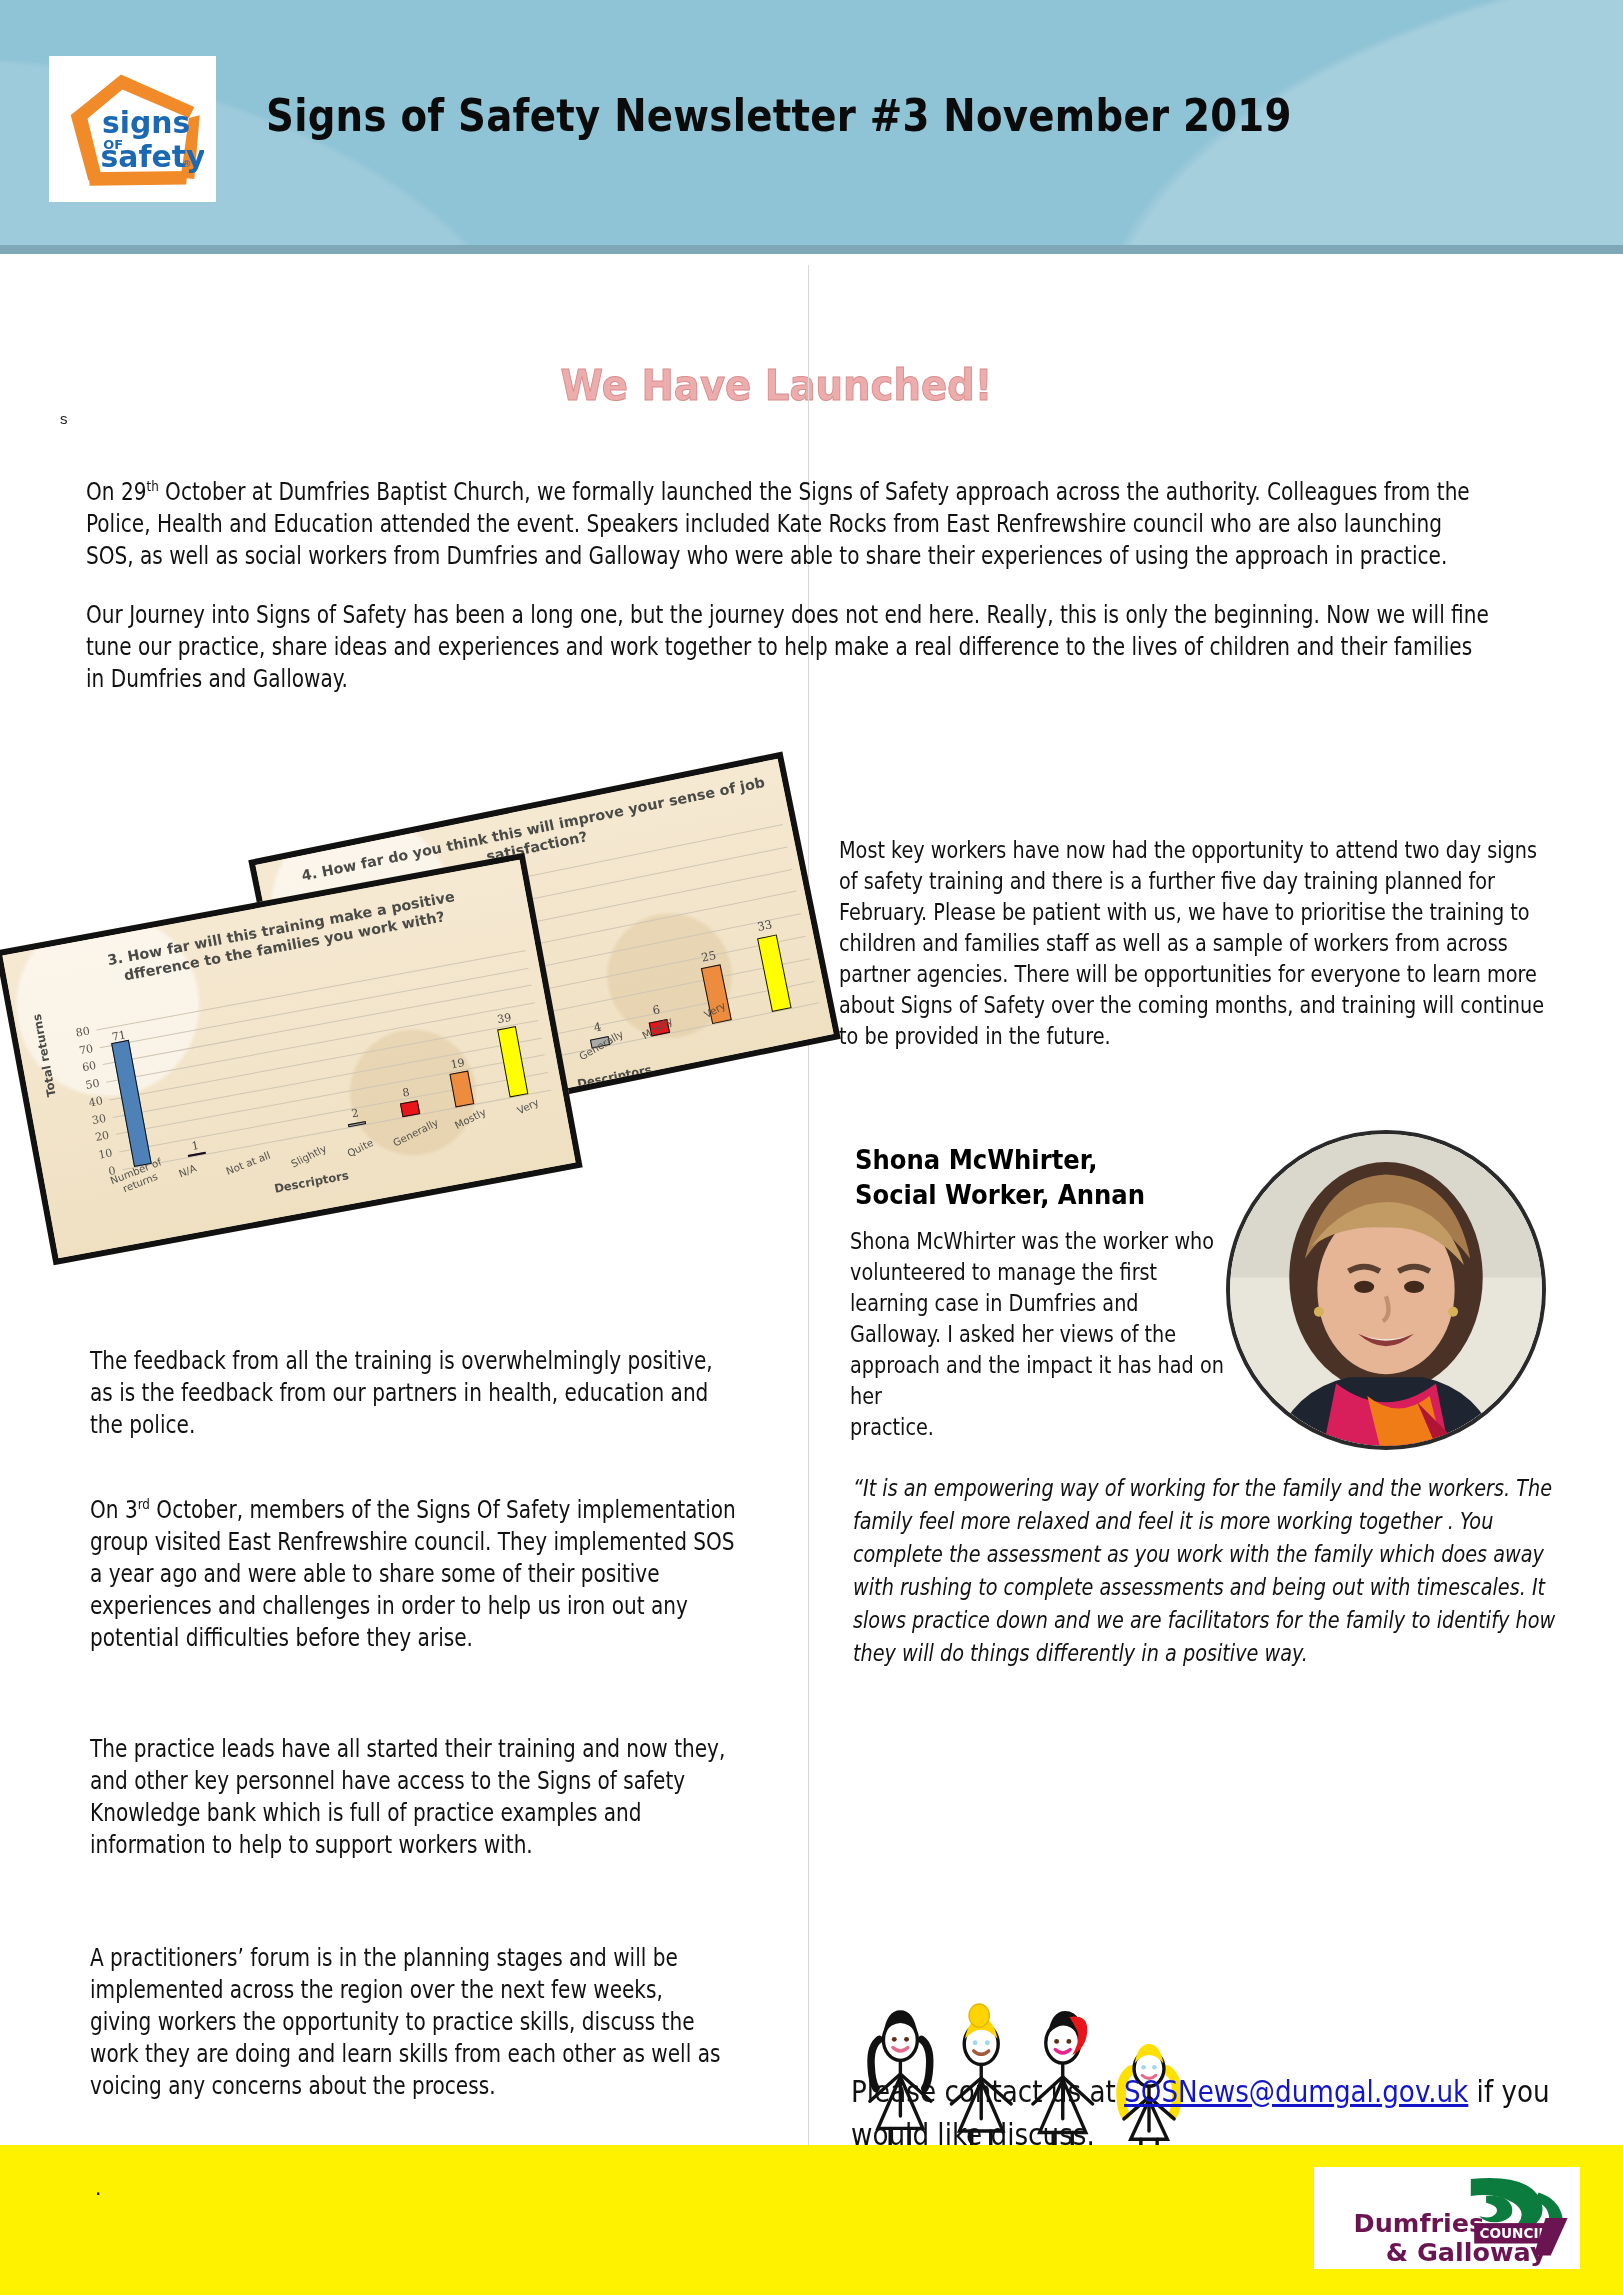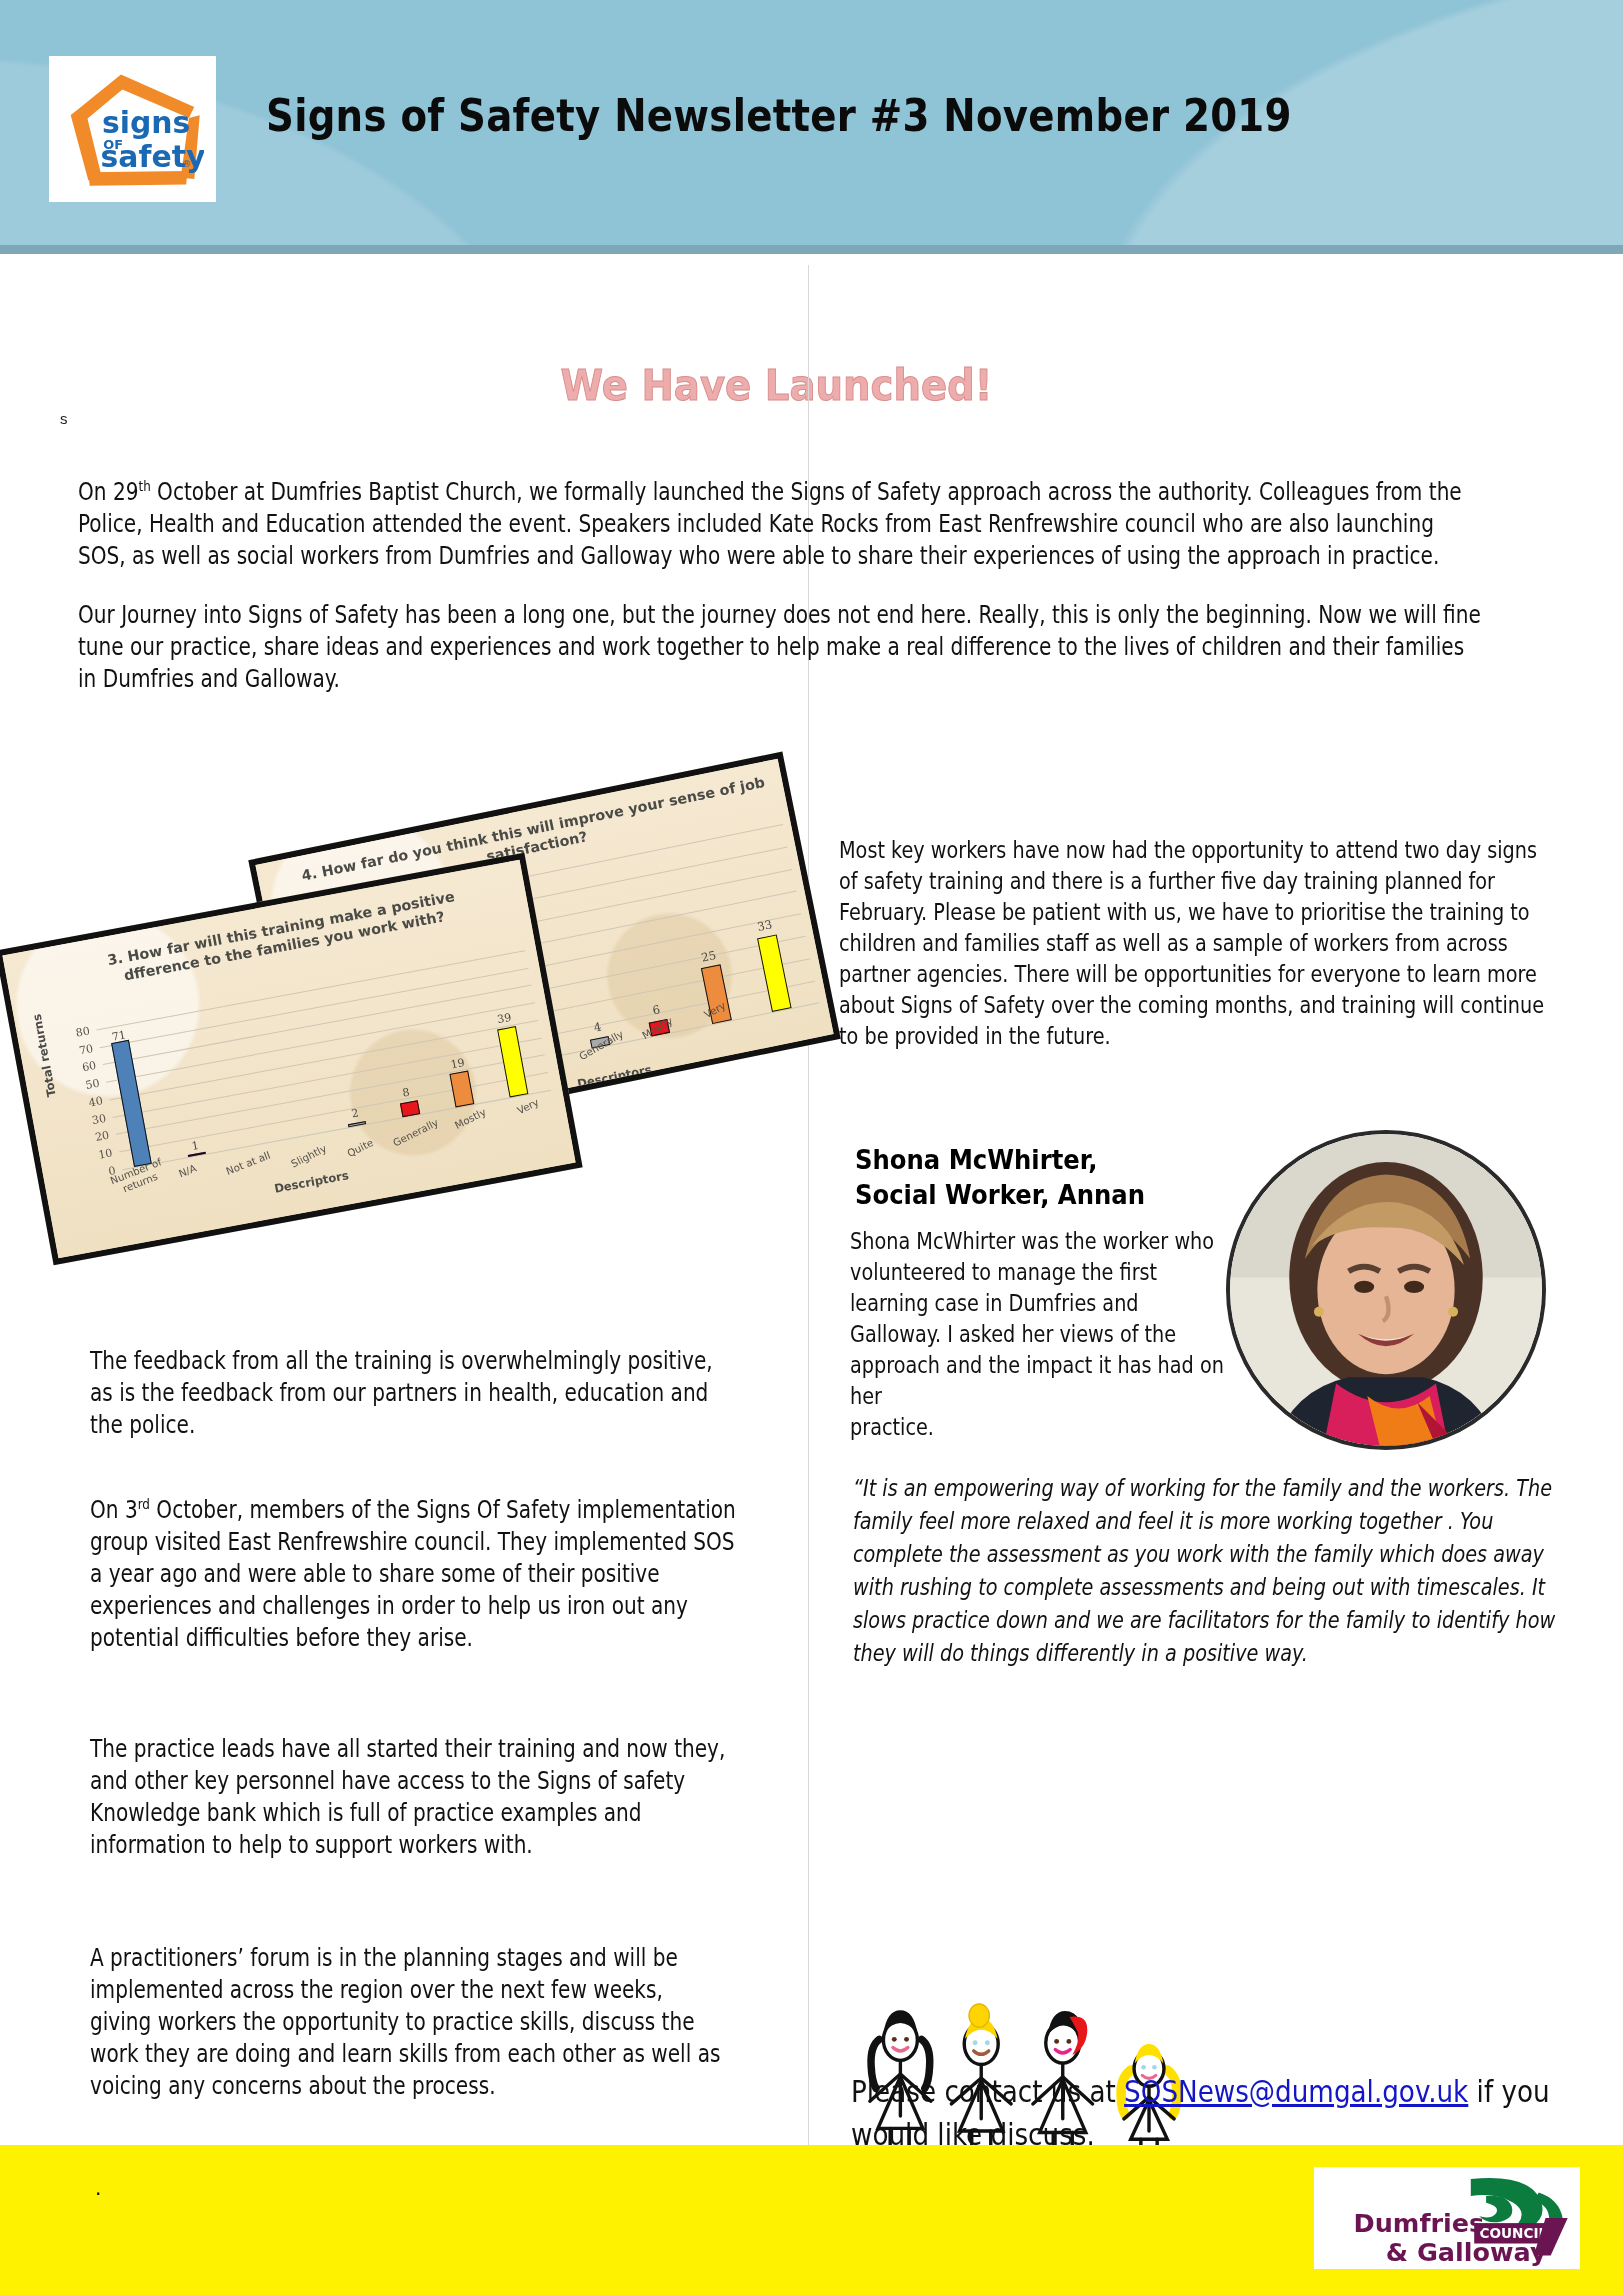--- a/index.html
+++ b/index.html
@@ -32,21 +32,21 @@
      color:#EDADAD; -webkit-text-stroke:1px #D98E8E; letter-spacing:0px;
      transform:scaleX(.92);transform-origin:center;}
   .stray-s{position:absolute;left:60px;top:165px;font-size:15px;color:#222;}
   .stray-dot{position:absolute;left:95px;top:2187px;font-size:23px;color:#111;line-height:0;}
 
   
   .bt{font-family:"DejaVu Sans Condensed","DejaVu Sans", sans-serif;
       font-size:24px;line-height:32px;color:#111;transform:scaleX(.93);transform-origin:left top;}
   .bt sup{font-size:14.3px;vertical-align:super;}
 
-  .intro{position:absolute;left:78px;top:225px;width:1512px;}
+  .intro{position:absolute;left:86px;top:225px;width:1512px;}
   .intro p{margin:0 0 27px 0;}
 
   
   .divider{position:absolute;left:808px;top:20.4px;width:1.4px;height:2029px;background:#d8d8d8;}
 
   
   .chartwrap{position:absolute;}
   .chart-card{background:#F4E6CB;border:6.1px solid #111;box-sizing:border-box;
               position:relative;overflow:hidden;}
   .chart-card .paper{position:absolute;inset:0;

